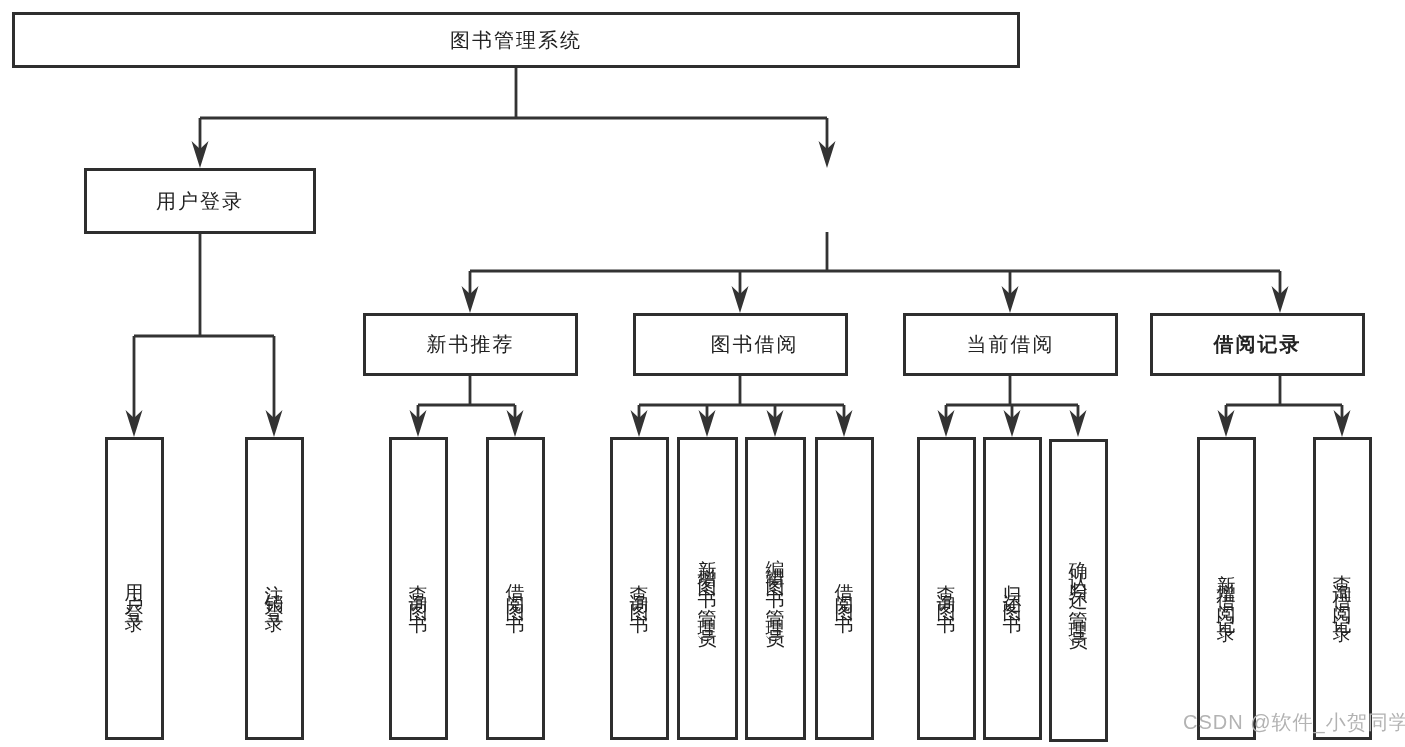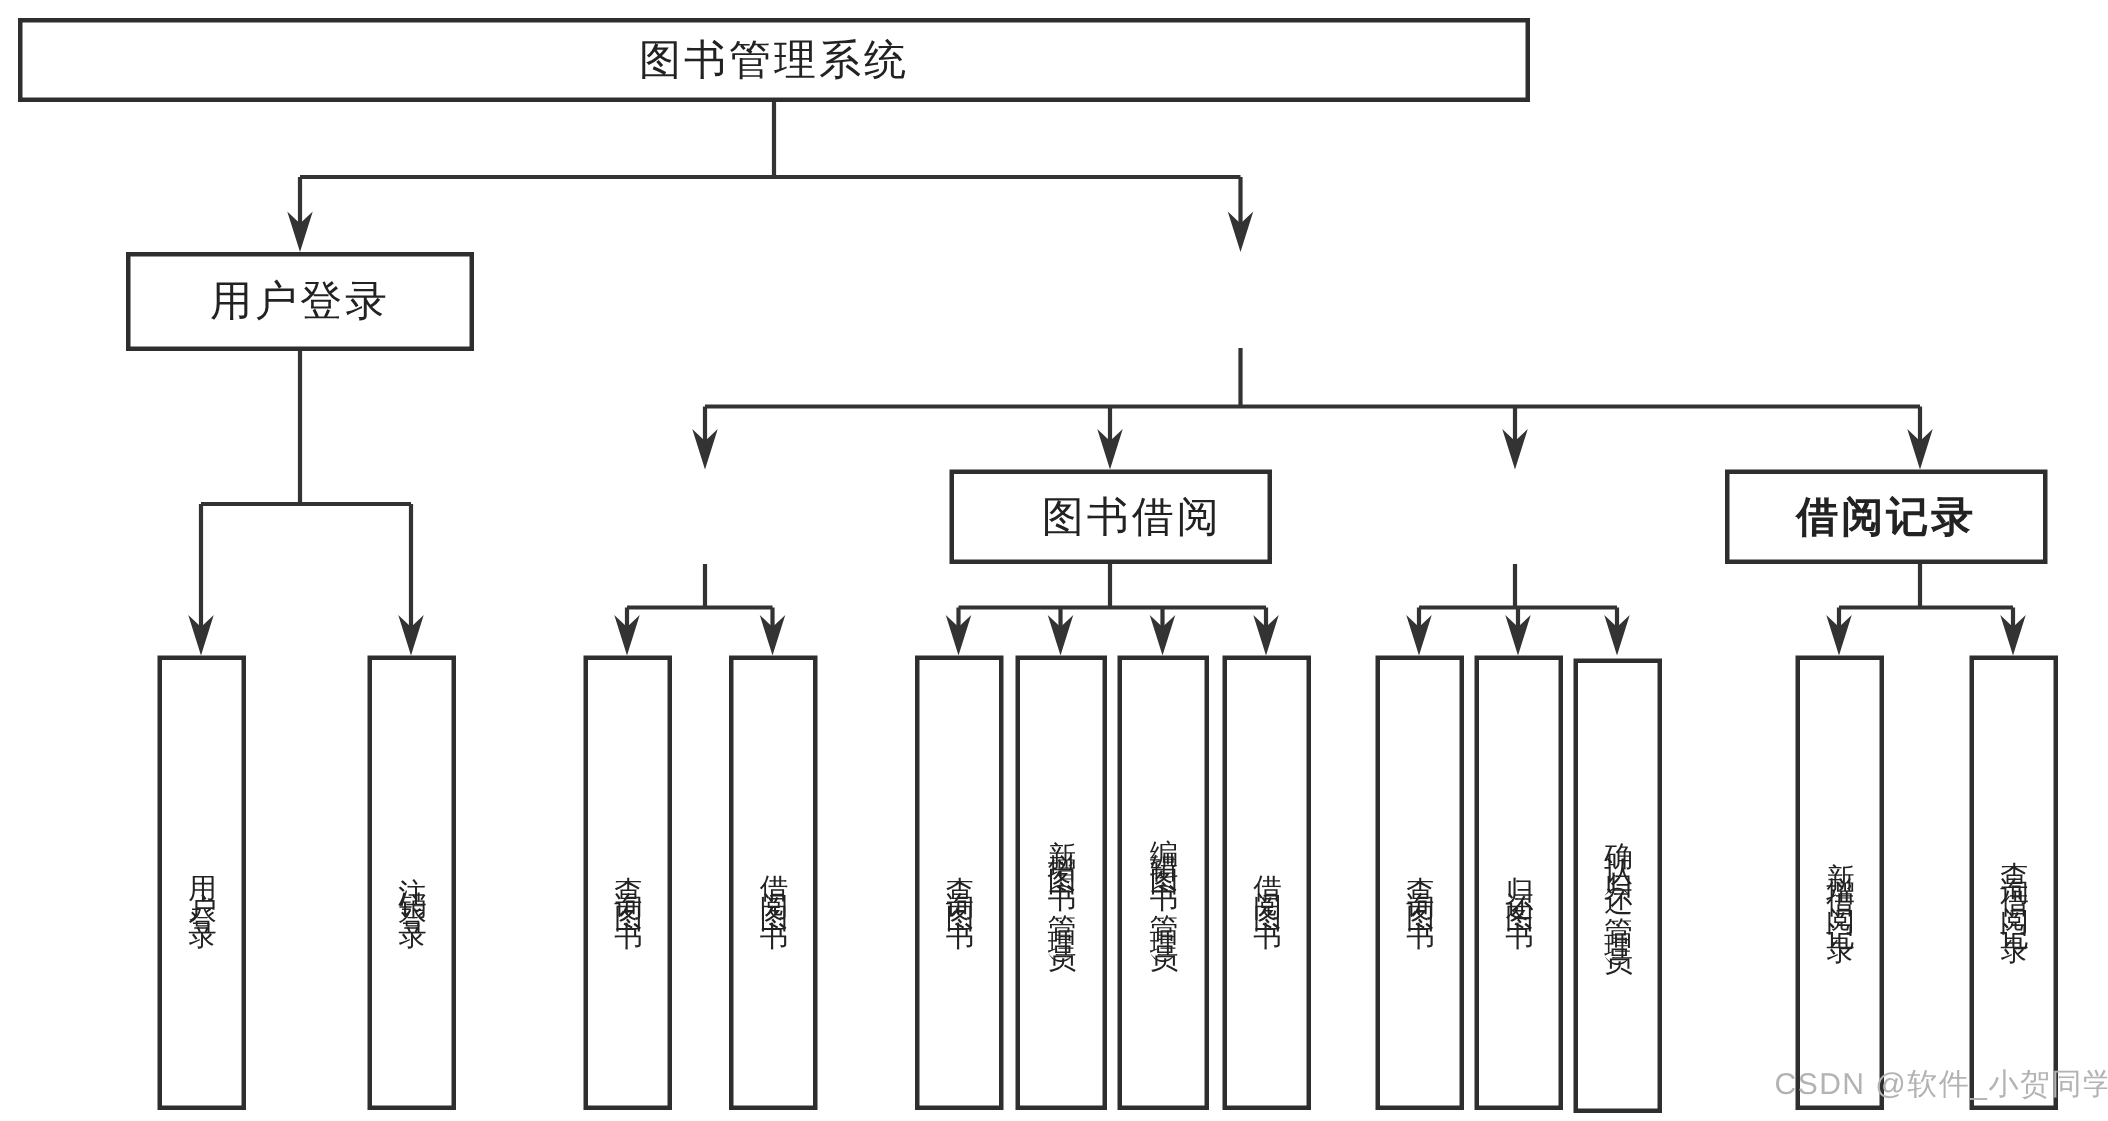--- a/index.html
+++ b/index.html
@@ -25,21 +25,21 @@
   }
   .node {
     position: absolute;
     box-sizing: border-box;
     border: 3px solid #2e2e2e;
     background: #ffffff;
     display: flex;
     align-items: center;
     justify-content: center;
     color: #222222;
-    font-size: 28px;
+    font-size: 20px;
     letter-spacing: 2px;
     z-index: 2;
   }
   .vnode {
     position: absolute;
     box-sizing: border-box;
     border: 3px solid #2e2e2e;
     background: #ffffff;
     display: flex;
     align-items: center;
@@ -115,22 +115,28 @@
   </svg>
 
   <div class="node" style="left:12px; top:12px; width:1008px; height:56px;">
     <span>图书管理系统</span>
   </div>
 
   <div class="node" style="left:84px; top:168px; width:232px; height:66px;">
     <span>用户登录</span>
   </div>
 
+  <div class="node" style="left:363px; top:313px; width:215px; height:63px;">
+    <span>新书推荐</span>
+  </div>
   <div class="node" style="left:633px; top:313px; width:215px; height:63px;padding-left:28px;">
     <span>图书借阅</span>
+  </div>
+  <div class="node" style="left:903px; top:313px; width:215px; height:63px;">
+    <span>当前借阅</span>
   </div>
   <div class="node" style="left:1150px; top:313px; width:215px; height:63px;font-weight:bold;">
     <span>借阅记录</span>
   </div>
 
   <div class="vnode" style="left:105px;">
     <span class="vtext">用户登录</span>
   </div>
   <div class="vnode" style="left:245px;">
     <span class="vtext">注销登录</span>

